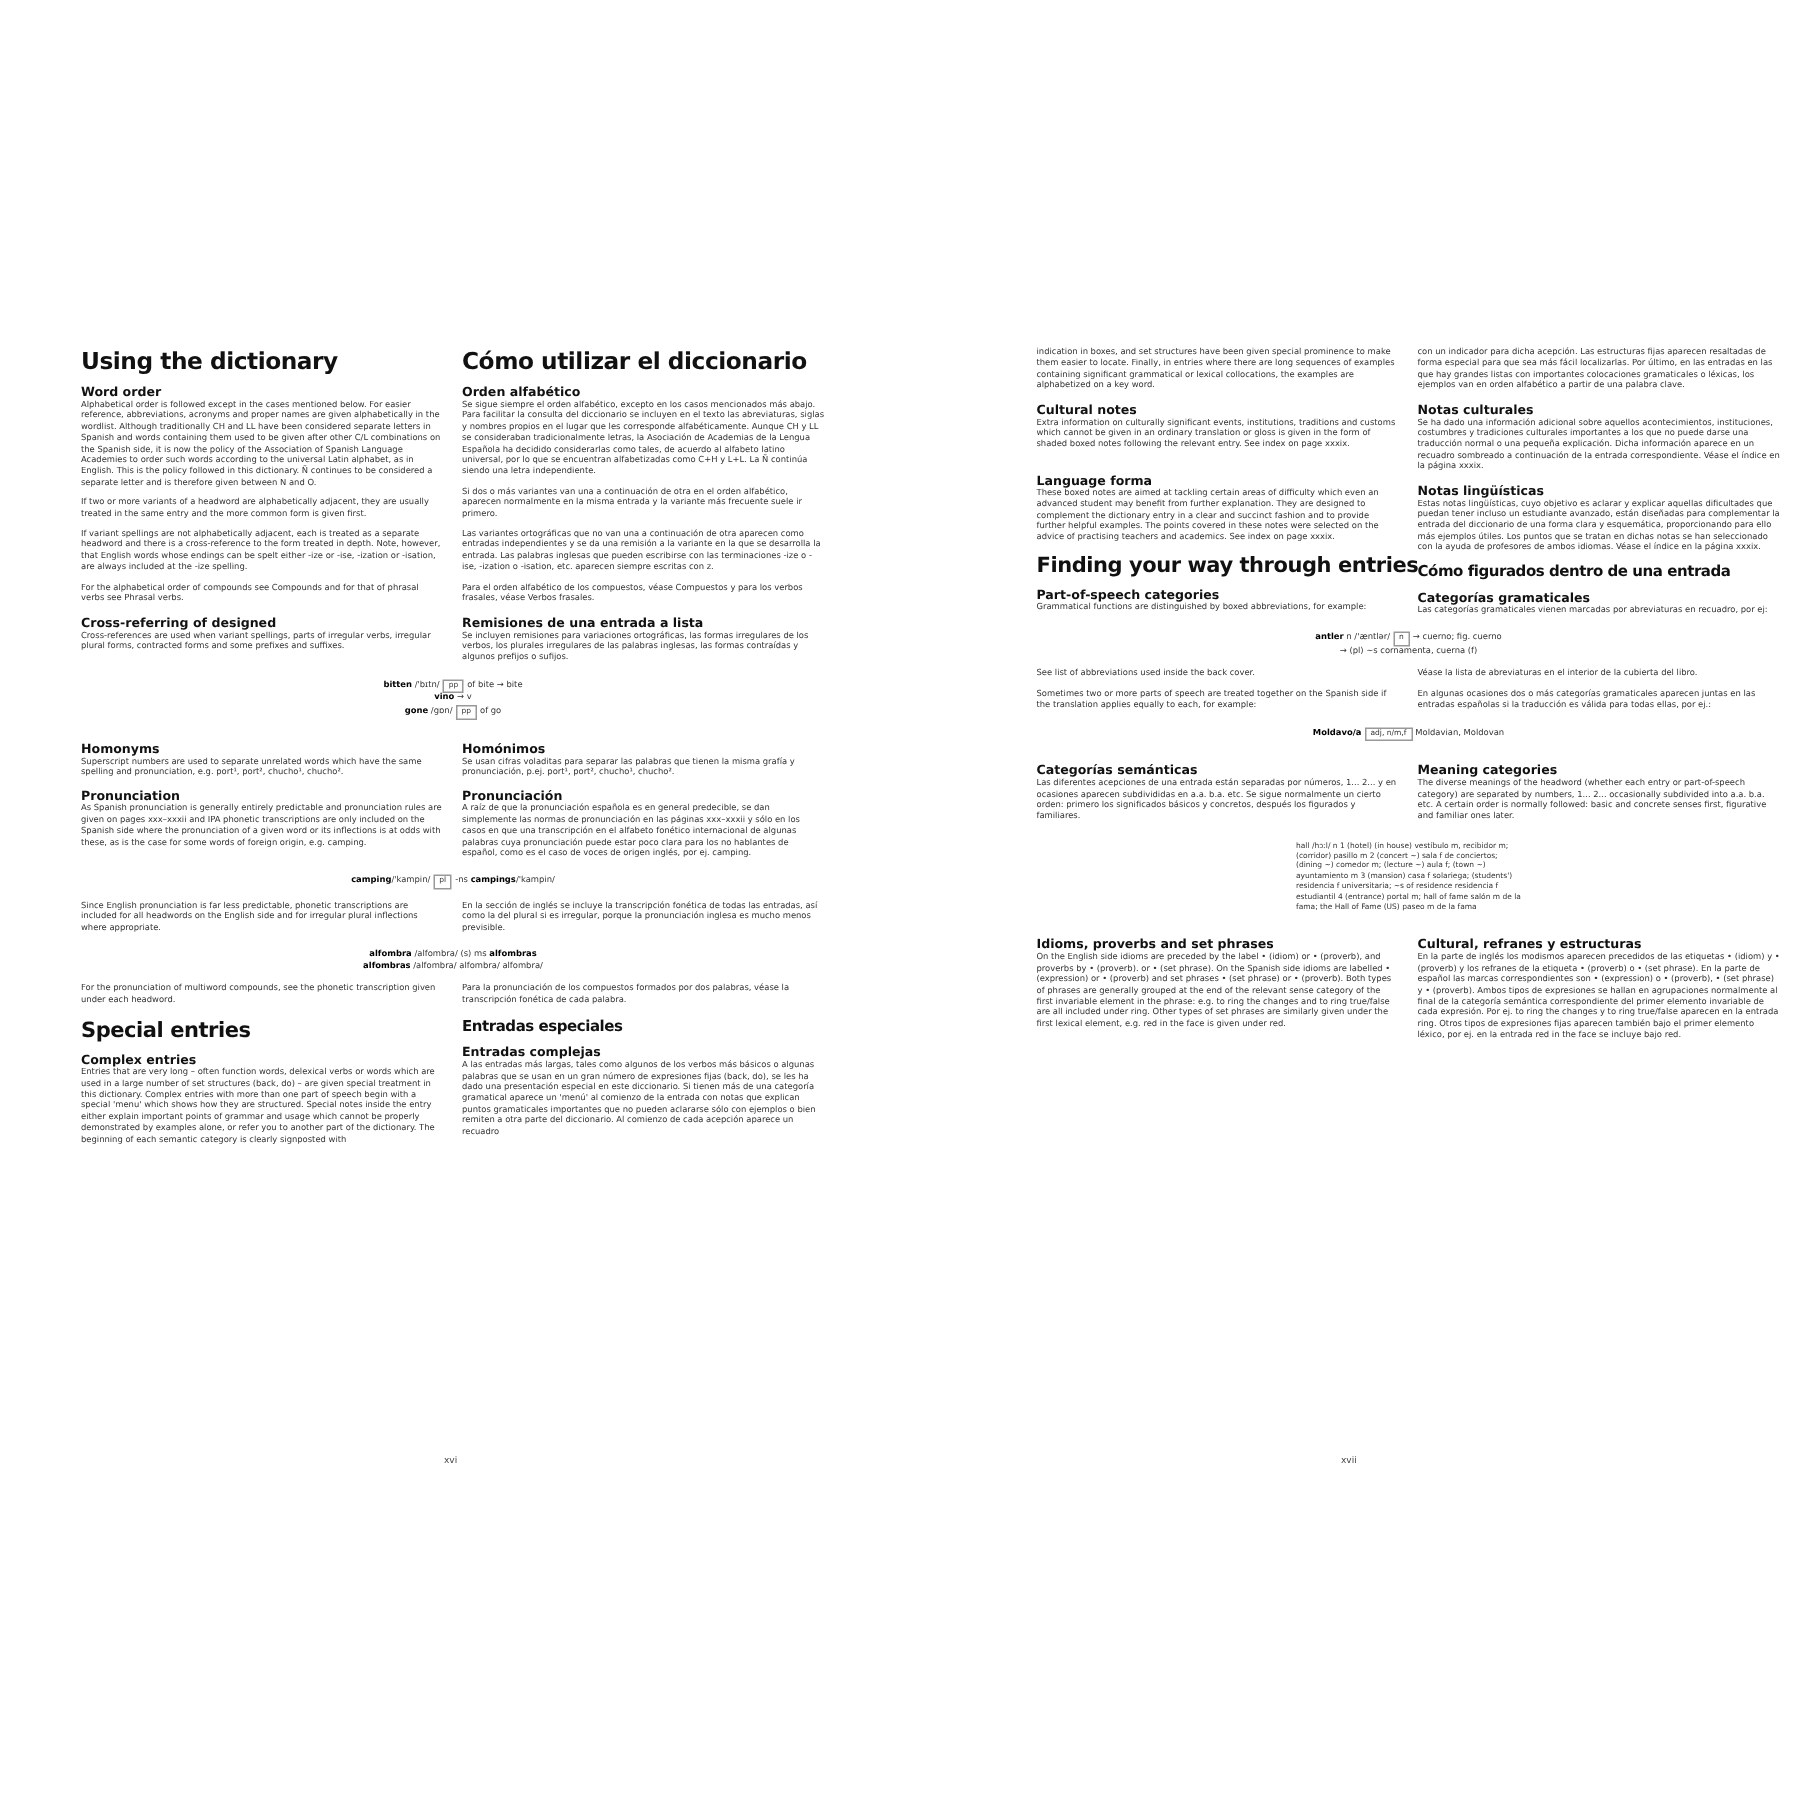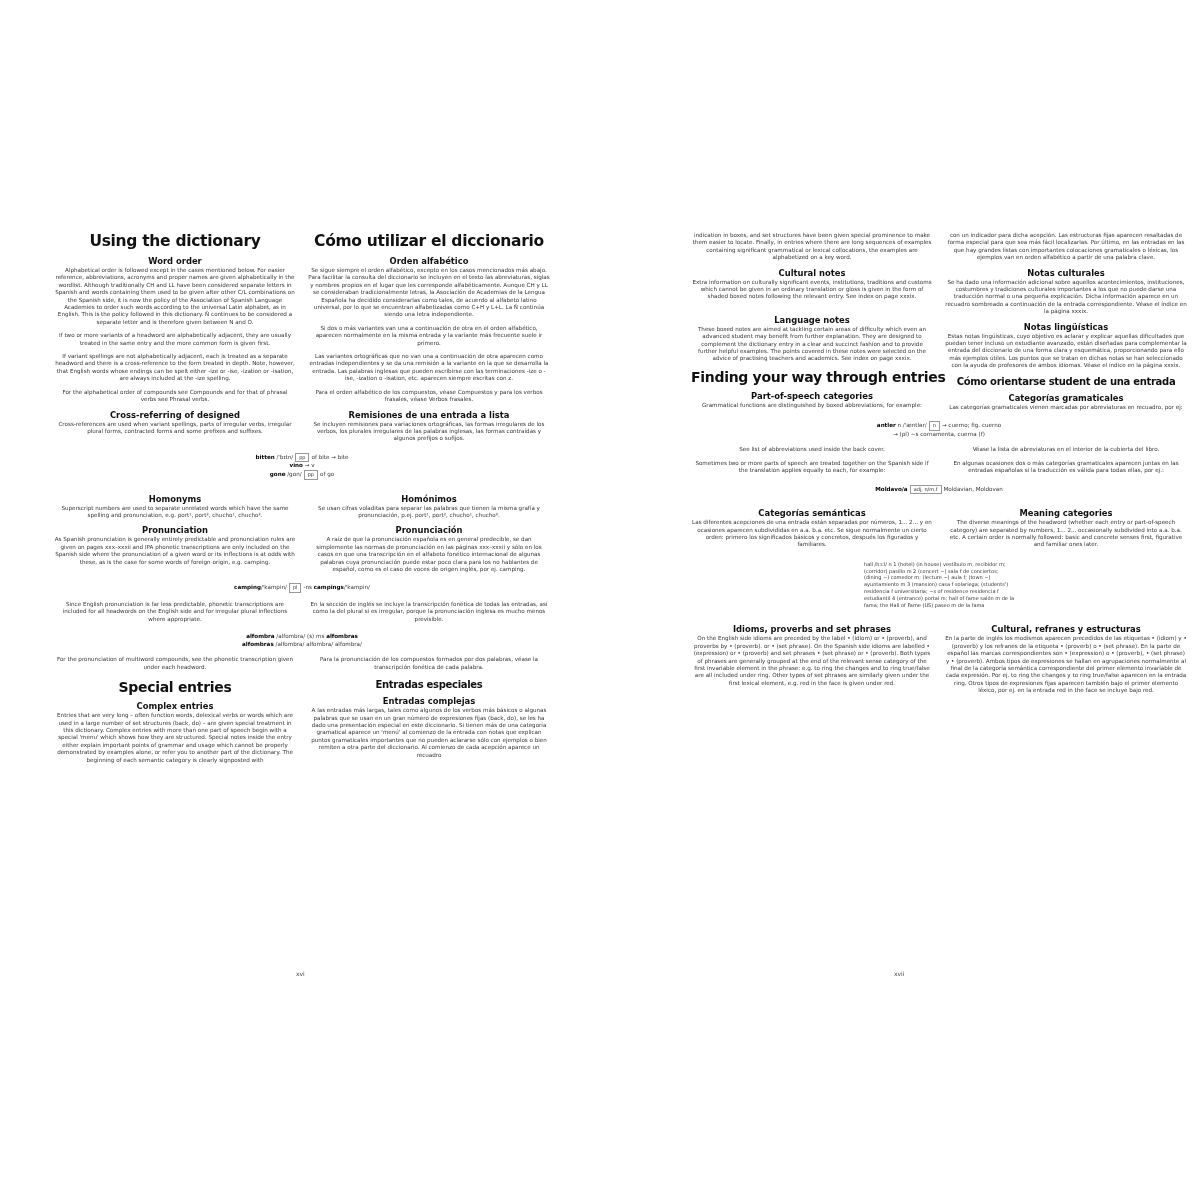--- a/index.html
+++ b/index.html
@@ -1,20 +1,20 @@
 <!DOCTYPE html>
 <html><head>
 <meta charset="utf-8">
 <style>
   html,body{margin:0;padding:0;background:#fff;}
   body{width:1200px;height:1200px;position:relative;overflow:hidden;font-family:"DejaVu Sans",sans-serif;color:#111;}
   .page{position:absolute;top:232px;}
   .page.left{left:54px;width:496px;}
   .page.right{left:691px;width:496px;}
-  .cols{display:flex;gap:12px;text-align:center;}
+  .cols{display:flex;gap:12px;}
   .col{width:242px;}
   h1{font-size:15.5px;font-weight:bold;margin:0 0 4px 0;letter-spacing:-0.3px;white-space:nowrap;}
   h2{font-size:8.4px;font-weight:bold;margin:6px 0 1px 0;}
   p{font-size:5.6px;line-height:7.4px;margin:0 0 6px 0;color:#333;}
   b{color:#000;}
   .ex{font-size:5.6px;line-height:7.6px;text-align:center;margin:4px 0 8px 0;color:#333;}
   .ex b{color:#000;}
   .ex .box{display:inline-block;border:0.6px solid #999;padding:0 3px;margin:0 2px;font-size:5px;}
   .entry{font-size:5px;line-height:6.8px;color:#333;width:150px;margin:6px auto 10px auto;}
   .pgnum{position:absolute;font-size:6px;color:#444;top:970px;}
@@ -100,33 +100,33 @@
     </div>
   </div>
 </div>
 
 <div class="page right">
   <div class="cols">
     <div class="col">
       <p>indication in boxes, and set structures have been given special prominence to make them easier to locate. Finally, in entries where there are long sequences of examples containing significant grammatical or lexical collocations, the examples are alphabetized on a key word.</p>
       <h2>Cultural notes</h2>
       <p>Extra information on culturally significant events, institutions, traditions and customs which cannot be given in an ordinary translation or gloss is given in the form of shaded boxed notes following the relevant entry. See index on page xxxix.</p>
-      <h2 style="margin-top:14px">Language notes</h2>
+      <h2 style="margin-top:14px">Language forma</h2>
       <p>These boxed notes are aimed at tackling certain areas of difficulty which even an advanced student may benefit from further explanation. They are designed to complement the dictionary entry in a clear and succinct fashion and to provide further helpful examples. The points covered in these notes were selected on the advice of practising teachers and academics. See index on page xxxix.</p>
       <h1 style="font-size:14px;margin-top:6px">Finding your way through entries</h1>
       <h2>Part-of-speech categories</h2>
       <p>Grammatical functions are distinguished by boxed abbreviations, for example:</p>
     </div>
     <div class="col">
       <p>con un indicador para dicha acepción. Las estructuras fijas aparecen resaltadas de forma especial para que sea más fácil localizarlas. Por último, en las entradas en las que hay grandes listas con importantes colocaciones gramaticales o léxicas, los ejemplos van en orden alfabético a partir de una palabra clave.</p>
       <h2>Notas culturales</h2>
       <p>Se ha dado una información adicional sobre aquellos acontecimientos, instituciones, costumbres y tradiciones culturales importantes a los que no puede darse una traducción normal o una pequeña explicación. Dicha información aparece en un recuadro sombreado a continuación de la entrada correspondiente. Véase el índice en la página xxxix.</p>
       <h2>Notas lingüísticas</h2>
       <p>Estas notas lingüísticas, cuyo objetivo es aclarar y explicar aquellas dificultades que puedan tener incluso un estudiante avanzado, están diseñadas para complementar la entrada del diccionario de una forma clara y esquemática, proporcionando para ello más ejemplos útiles. Los puntos que se tratan en dichas notas se han seleccionado con la ayuda de profesores de ambos idiomas. Véase el índice en la página xxxix.</p>
-      <h1 style="font-size:10px;margin-top:6px">Cómo orientarse student de una entrada</h1>
+      <h1 style="font-size:10px;margin-top:6px">Cómo figurados dentro de una entrada</h1>
       <h2>Categorías gramaticales</h2>
       <p>Las categorías gramaticales vienen marcadas por abreviaturas en recuadro, por ej:</p>
     </div>
   </div>
 
   <div class="ex">
     <div><b>antler</b> <span>n /'æntlər/</span><span class="box">n</span><span>→ cuerno; fig. cuerno</span></div>
     <div>→ (pl) ~s cornamenta, cuerna (f)</div>
   </div>
 

